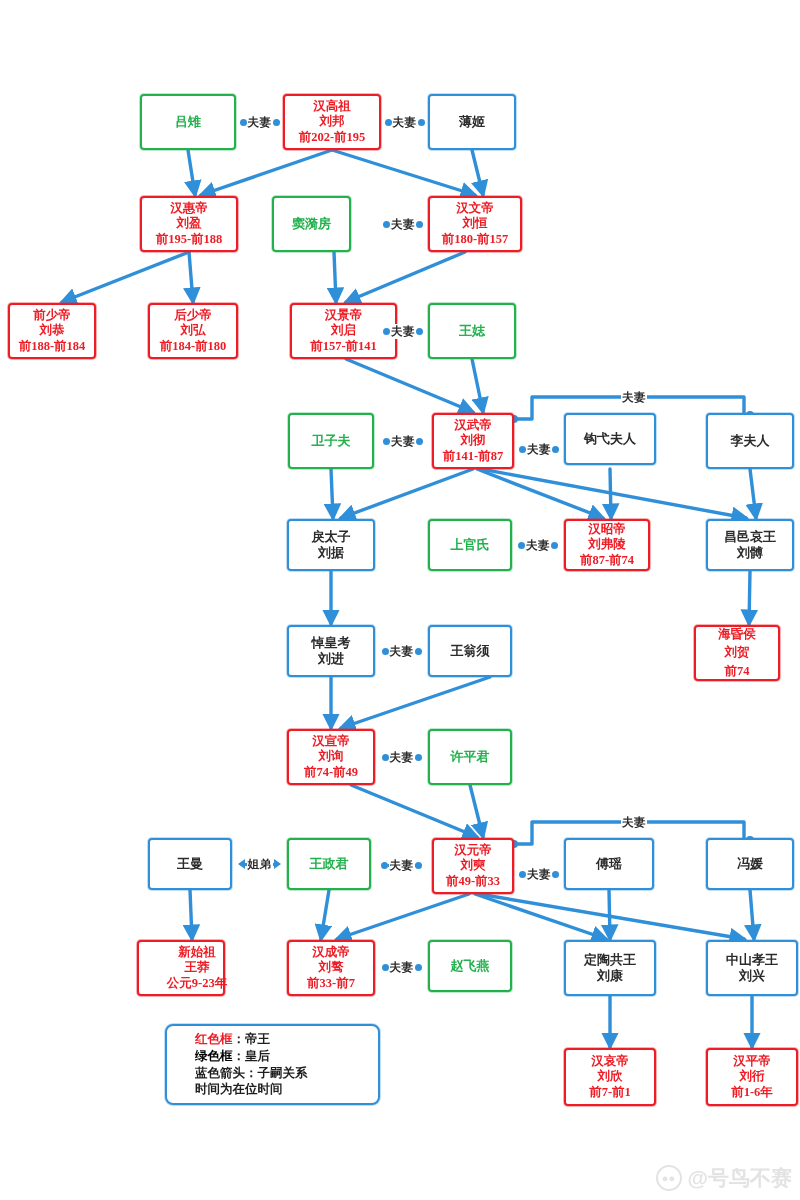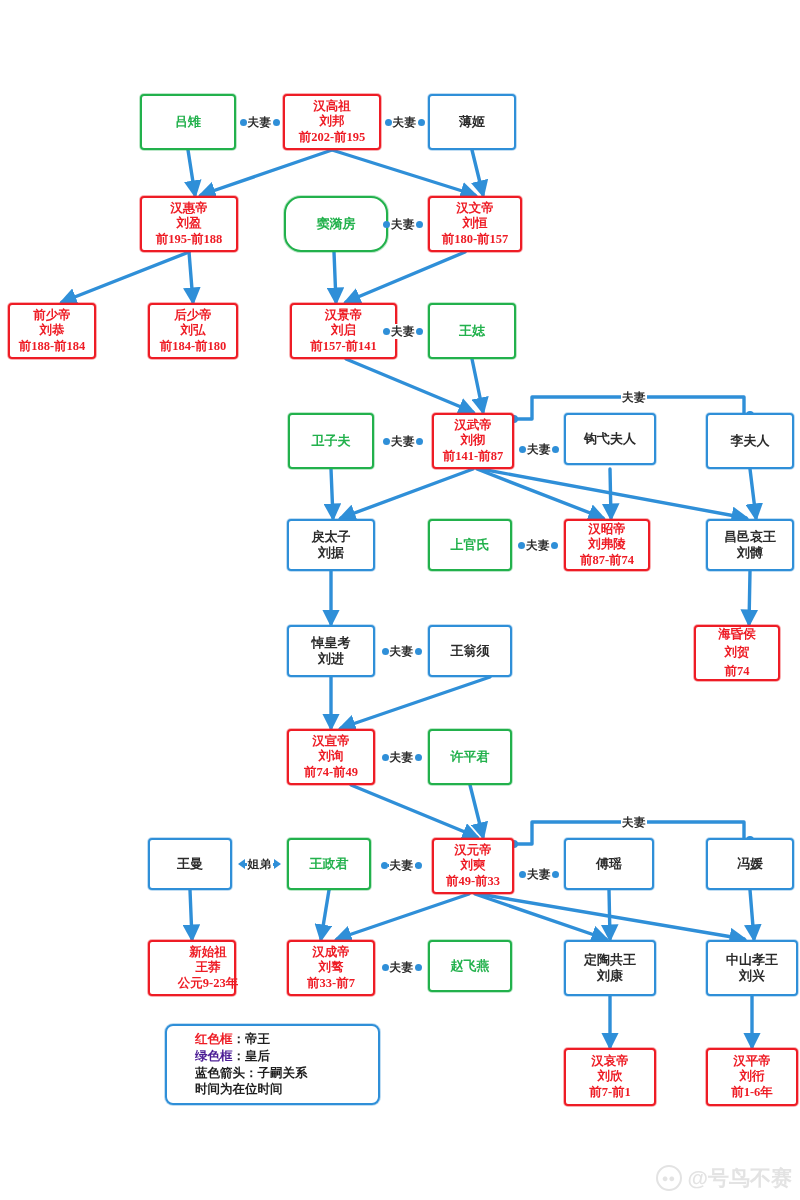--- a/index.html
+++ b/index.html
@@ -96,21 +96,21 @@
     box-sizing:border-box;
     border:2.5px solid #2f8fd8;
     border-radius:8px;
     box-shadow:0 0 0 1px rgba(47,143,216,.30);
     background:#fff;
     padding:5px 8px;
     z-index:3;
   }
   #legend .lrow{font-size:12.5px;line-height:1.34;color:#1f1f1f;white-space:nowrap;font-weight:600;}
   #legend .lrow .k-red{color:#ee1c25;}
-  #legend .lrow .k-green{color:#4c1d95;}
+  #legend .lrow .k-green{color:#000000;}
 
   
   #watermark{
     position:absolute;
     right:8px;bottom:8px;
     display:flex;align-items:center;gap:6px;
     color:#e3e3e3;
     font-size:21px;
     font-weight:700;
     z-index:2;
@@ -188,21 +188,21 @@
         <span class="ln">前202-前195</span>
       </div>
       <div class="node plain" style="left: 428px; top: 94px; width: 88px; height: 56px;">
         <span class="ln">薄姬</span>
       </div>
       <div class="node emperor" style="left: 140px; top: 196px; width: 98px; height: 56px;">
         <span class="ln">汉惠帝</span>
         <span class="ln">刘盈</span>
         <span class="ln">前195-前188</span>
       </div>
-      <div class="node empress" style="left: 284px; top: 196px; width: 104px; height: 56px; border-radius: 17px;">
+      <div class="node empress" style="left: 272px; top: 196px; width: 79px; height: 56px;">
         <span class="ln">窦漪房</span>
       </div>
       <div class="node emperor" style="left: 428px; top: 196px; width: 94px; height: 56px;">
         <span class="ln">汉文帝</span>
         <span class="ln">刘恒</span>
         <span class="ln">前180-前157</span>
       </div>
       <div class="node emperor" style="left: 8px; top: 303px; width: 88px; height: 56px;">
         <span class="ln">前少帝</span>
         <span class="ln">刘恭</span>
@@ -281,21 +281,21 @@
         <span class="ln">汉元帝</span>
         <span class="ln">刘奭</span>
         <span class="ln">前49-前33</span>
       </div>
       <div class="node plain" style="left: 564px; top: 838px; width: 90px; height: 52px;">
         <span class="ln">傅瑶</span>
       </div>
       <div class="node plain" style="left: 706px; top: 838px; width: 88px; height: 52px;">
         <span class="ln">冯媛</span>
       </div>
-      <div class="node emperor" style="left: 148px; top: 940px; width: 88px; height: 56px; padding-left: 32px;">
+      <div class="node emperor" style="left: 137px; top: 940px; width: 88px; height: 56px; padding-left: 32px;">
         <span class="ln">新始祖</span>
         <span class="ln">王莽</span>
         <span class="ln">公元9-23年</span>
       </div>
       <div class="node emperor" style="left: 287px; top: 940px; width: 88px; height: 56px;">
         <span class="ln">汉成帝</span>
         <span class="ln">刘骜</span>
         <span class="ln">前33-前7</span>
       </div>
       <div class="node empress" style="left: 428px; top: 940px; width: 84px; height: 52px;">

